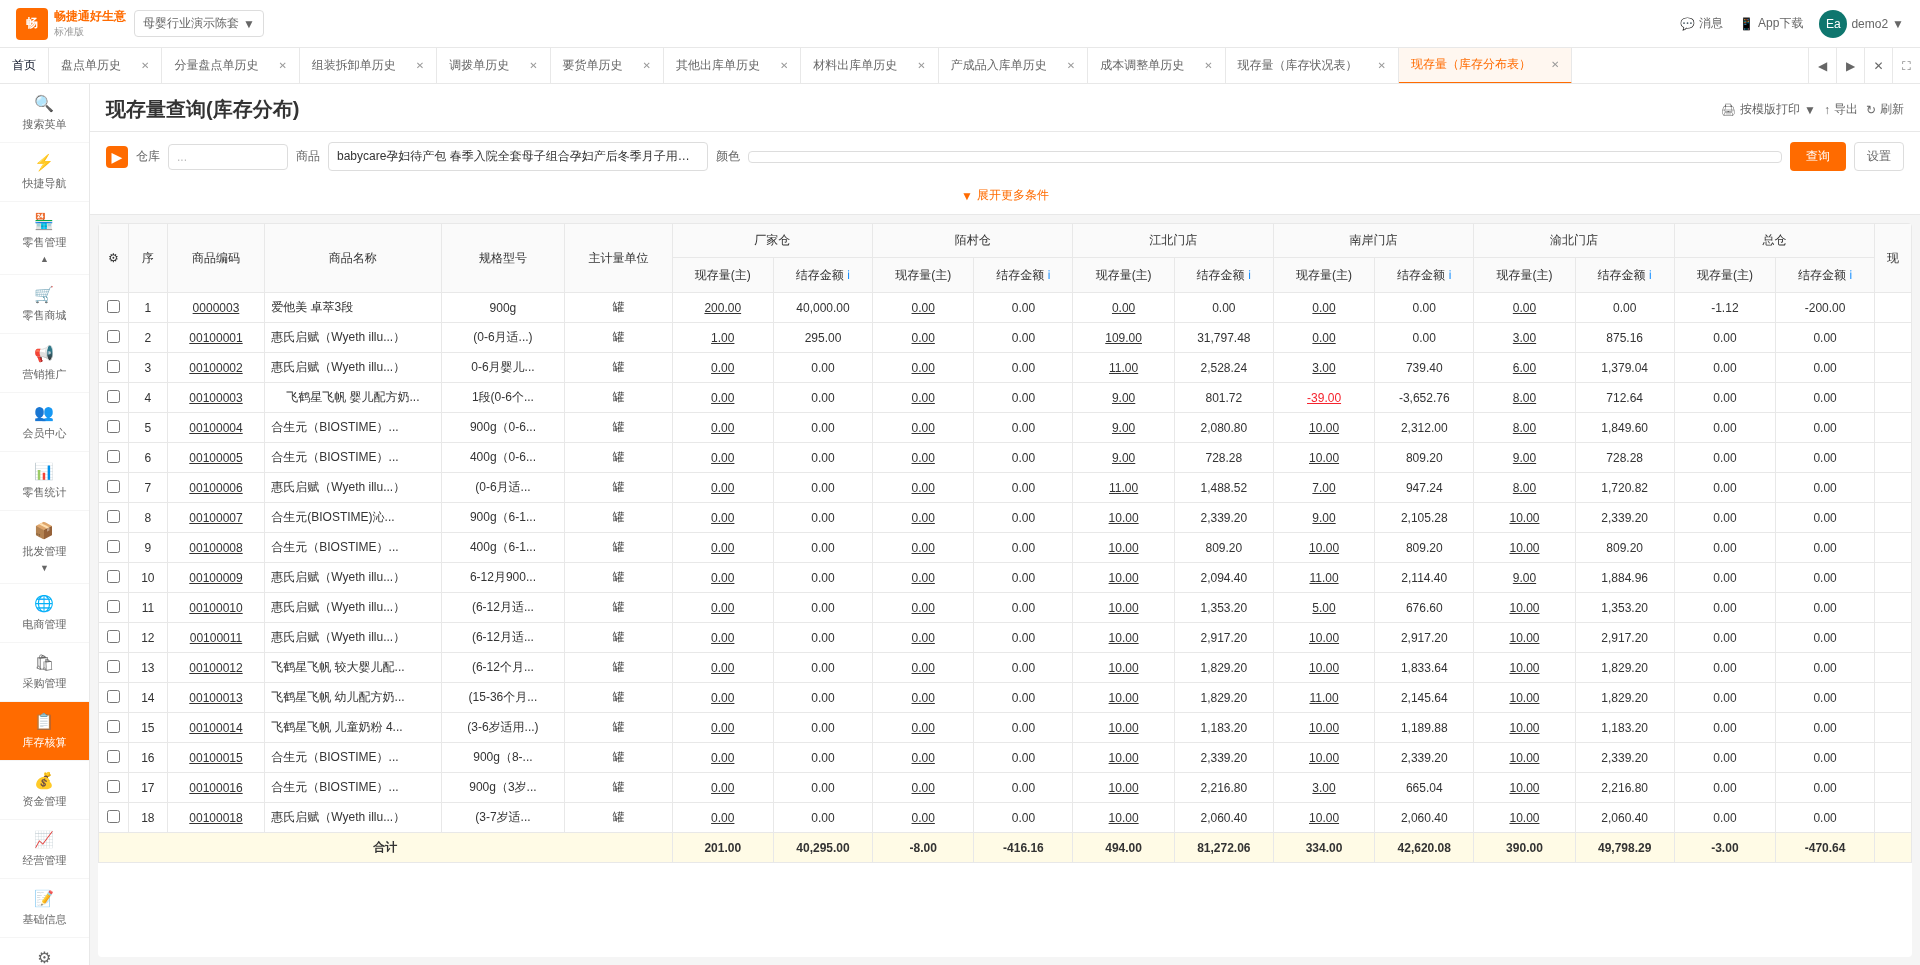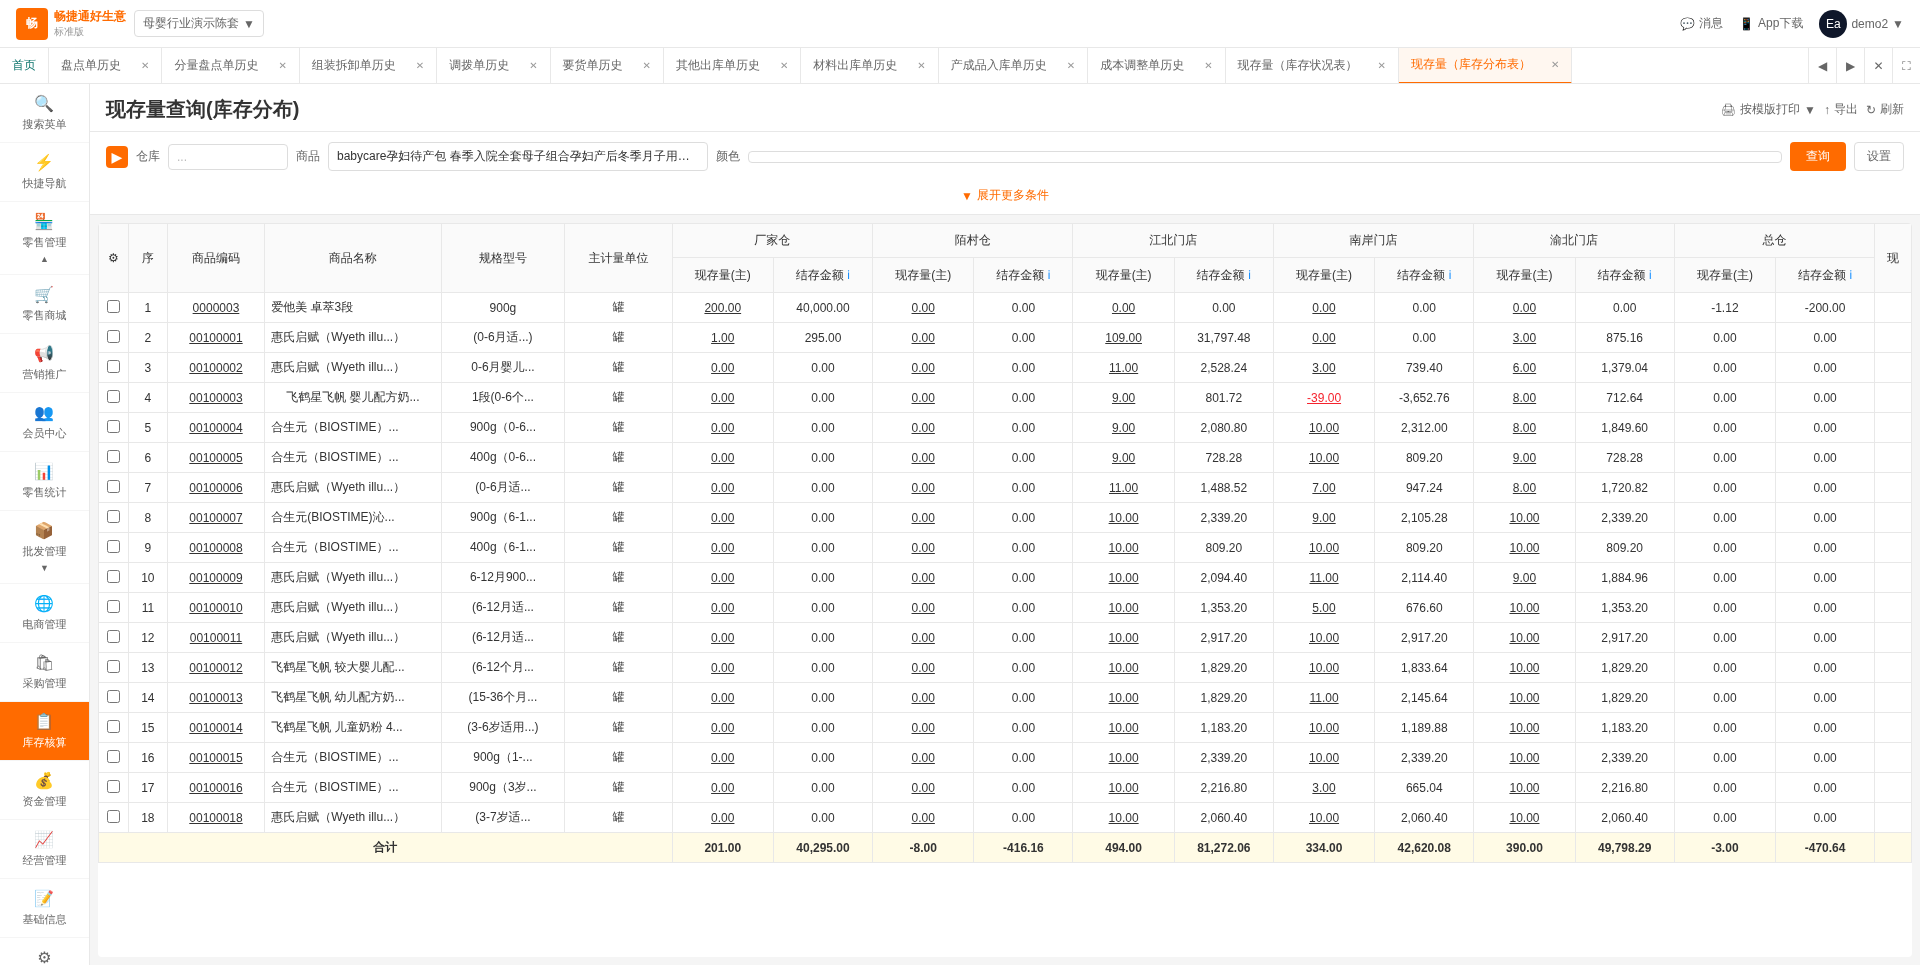--- a/index.html
+++ b/index.html
@@ -6,28 +6,28 @@
     body { background: #f5f5f5; overflow: hidden; width: 1920px; min-height: 965px; }
 
     
     .topbar { background: #fff; height: 48px; display: flex; align-items: center; padding: 0 16px; border-bottom: 1px solid #e8e8e8; justify-content: space-between; }
     .topbar-left { display: flex; align-items: center; gap: 8px; }
     .logo-area { display: flex; align-items: center; gap: 6px; }
     .logo-icon { width: 32px; height: 32px; background: #ff6b00; border-radius: 4px; display: flex; align-items: center; justify-content: center; color: #fff; font-size: 14px; font-weight: bold; }
     .topbar-dropdown { display: flex; align-items: center; gap: 4px; color: #666; cursor: pointer; border: 1px solid #ddd; border-radius: 4px; padding: 4px 8px; }
     .topbar-right { display: flex; align-items: center; gap: 16px; color: #666; }
     .topbar-right-item { display: flex; align-items: center; gap: 4px; cursor: pointer; }
-    .avatar { width: 28px; height: 28px; border-radius: 50%; background: #0f172a; display: flex; align-items: center; justify-content: center; color: #fff; font-size: 12px; }
+    .avatar { width: 28px; height: 28px; border-radius: 50%; background: #0f766e; display: flex; align-items: center; justify-content: center; color: #fff; font-size: 12px; }
 
     
     .tabbar { background: #fff; height: 36px; display: flex; align-items: center; border-bottom: 1px solid #e8e8e8; overflow: hidden; }
     .tab-item { display: flex; align-items: center; gap: 20px; padding: 0 12px; height: 36px; border-right: 1px solid #e8e8e8; cursor: pointer; white-space: nowrap; color: #666; font-size: 12px; position: relative; }
     .tab-item.active { color: #ff6b00; background: #fff7f0; border-bottom: 2px solid #ff6b00; }
     .tab-item .close-x { color: #999; font-size: 10px; cursor: pointer; }
-    .tab-home { padding: 0 12px; color: #0f766e; font-size: 12px; height: 36px; display: flex; align-items: center; border-right: 1px solid #e8e8e8; }
+    .tab-home { padding: 0 12px; color: #0f172a; font-size: 12px; height: 36px; display: flex; align-items: center; border-right: 1px solid #e8e8e8; }
     .tab-nav-btns { display: flex; align-items: center; margin-left: auto; }
     .tab-nav-btn { width: 28px; height: 36px; display: flex; align-items: center; justify-content: center; cursor: pointer; border-left: 1px solid #e8e8e8; color: #666; }
 
     
     .main-layout { display: flex; height: calc(965px - 48px - 36px); }
 
     
     .sidebar { width: 90px; background: #fff; border-right: 1px solid #e8e8e8; display: flex; flex-direction: column; overflow-y: auto; }
     .sidebar-item { display: flex; flex-direction: column; align-items: center; padding: 10px 4px; cursor: pointer; color: #666; gap: 4px; border-bottom: 1px solid #f5f5f5; }
     .sidebar-item.active { background: #ff6b00; color: #fff; }
@@ -623,21 +623,21 @@
     <td>1,183.20</td>
     <td class="">0.00</td>
     <td class="">0.00</td>
     <td></td>
   </tr>
             <tr>
     <td><input type="checkbox" style="cursor: pointer;"></td>
     <td>16</td>
     <td><span class="underline-val">00100015</span></td>
     <td style="max-width:120px;overflow:hidden;text-overflow:ellipsis;text-align:left;">合生元（BIOSTIME）...</td>
-    <td>900g（1-...</td>
+    <td>900g（8-...</td>
     <td>罐</td>
     <td><span class="underline-val">0.00</span></td>
     <td>0.00</td>
     <td><span class="underline-val">0.00</span></td>
     <td>0.00</td>
     <td><span class="underline-val">10.00</span></td>
     <td>2,339.20</td>
     <td class=""><span class="underline-val" style="">10.00</span></td>
     <td class="">2,339.20</td>
     <td><span class="underline-val">10.00</span></td>

